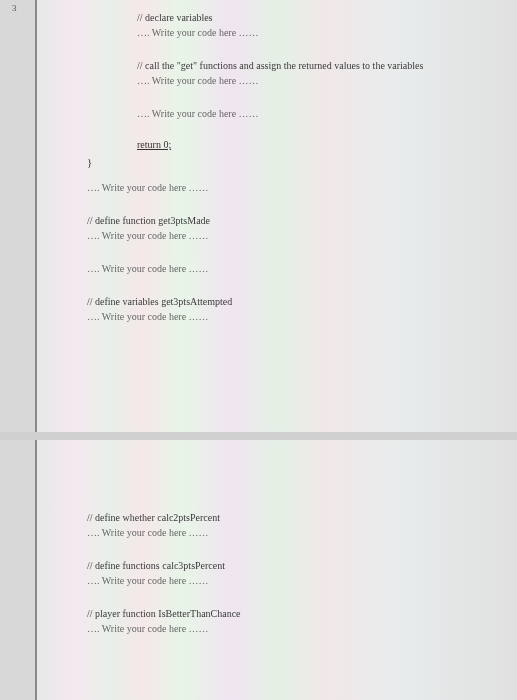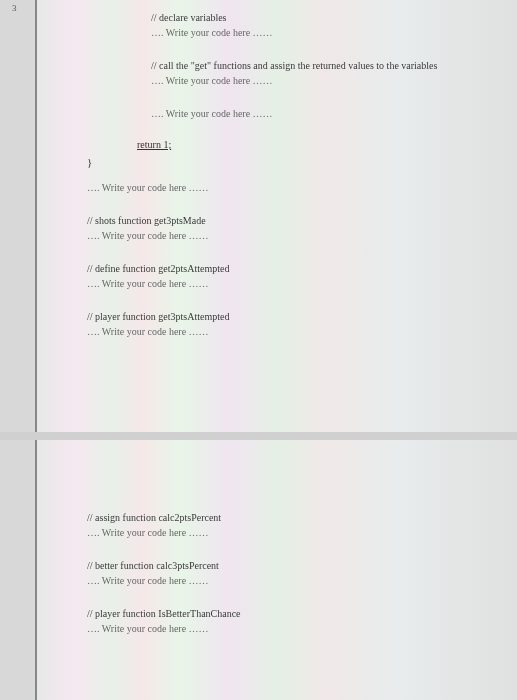--- a/index.html
+++ b/index.html
@@ -43,21 +43,21 @@
     }
     .gap {
       height: 8px;
       background: #d0d0d0;
     }
     .code-block {
       margin-bottom: 18px;
       line-height: 1.5;
     }
     .indented {
-      margin-left: 64px;
+      margin-left: 50px;
     }
     .comment {
       color: #3a3a3a;
       font-style: normal;
     }
     .instruction {
       color: #666;
     }
     .return-stmt {
       text-decoration: underline;
@@ -92,58 +92,57 @@
   <div class="code-block indented">
     <div class="comment">// call the "get" functions and assign the returned values to the variables</div>
     <div class="instruction">…. Write your code here ……</div>
   </div>
 
   <div class="code-block indented">
     <div class="instruction">…. Write your code here ……</div>
   </div>
 
   <div>
-    <span class="return-stmt">return 1;</span>
+    <span class="return-stmt">return 0;</span>
   </div>
   <div class="brace">}</div>
 
   <div style="height:12px"></div>
 
   <div class="code-block">
     <div class="instruction">…. Write your code here ……</div>
   </div>
 
   <div class="code-block">
-    <div class="comment">// shots function get3ptsMade</div>
+    <div class="comment">// define function get3ptsMade</div>
     <div class="instruction">…. Write your code here ……</div>
   </div>
 
   <div class="code-block">
-    <div class="comment">// define function get2ptsAttempted</div>
     <div class="instruction">…. Write your code here ……</div>
   </div>
 
   <div class="code-block">
-    <div class="comment">// player function get3ptsAttempted</div>
+    <div class="comment">// define variables get3ptsAttempted</div>
     <div class="instruction">…. Write your code here ……</div>
   </div>
 
 </div>
 
 <div class="gap"></div>
 
 <div class="page page2">
 
   <div class="code-block">
-    <div class="comment">// assign function calc2ptsPercent</div>
+    <div class="comment">// define whether calc2ptsPercent</div>
     <div class="instruction">…. Write your code here ……</div>
   </div>
 
   <div class="code-block">
-    <div class="comment">// better function calc3ptsPercent</div>
+    <div class="comment">// define functions calc3ptsPercent</div>
     <div class="instruction">…. Write your code here ……</div>
   </div>
 
   <div class="code-block">
     <div class="comment">// player function IsBetterThanChance</div>
     <div class="instruction">…. Write your code here ……</div>
   </div>
 
 </div>
 

